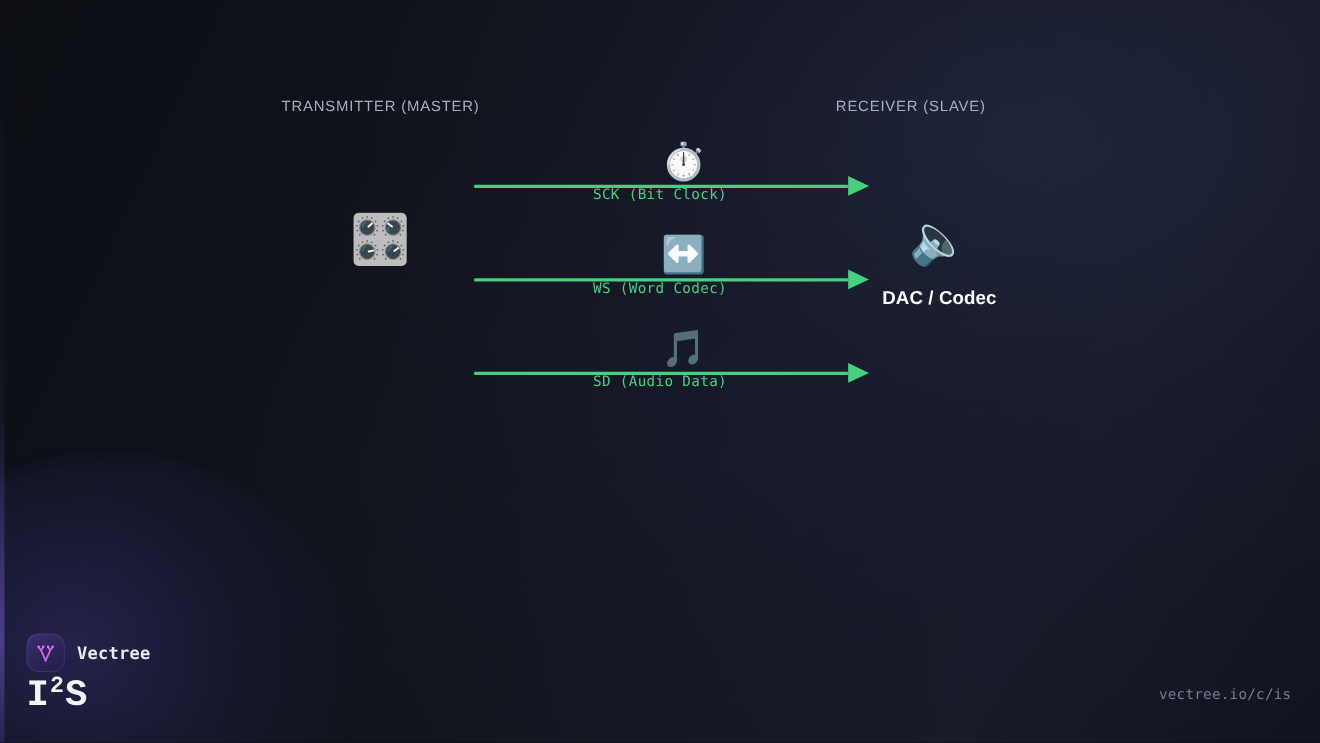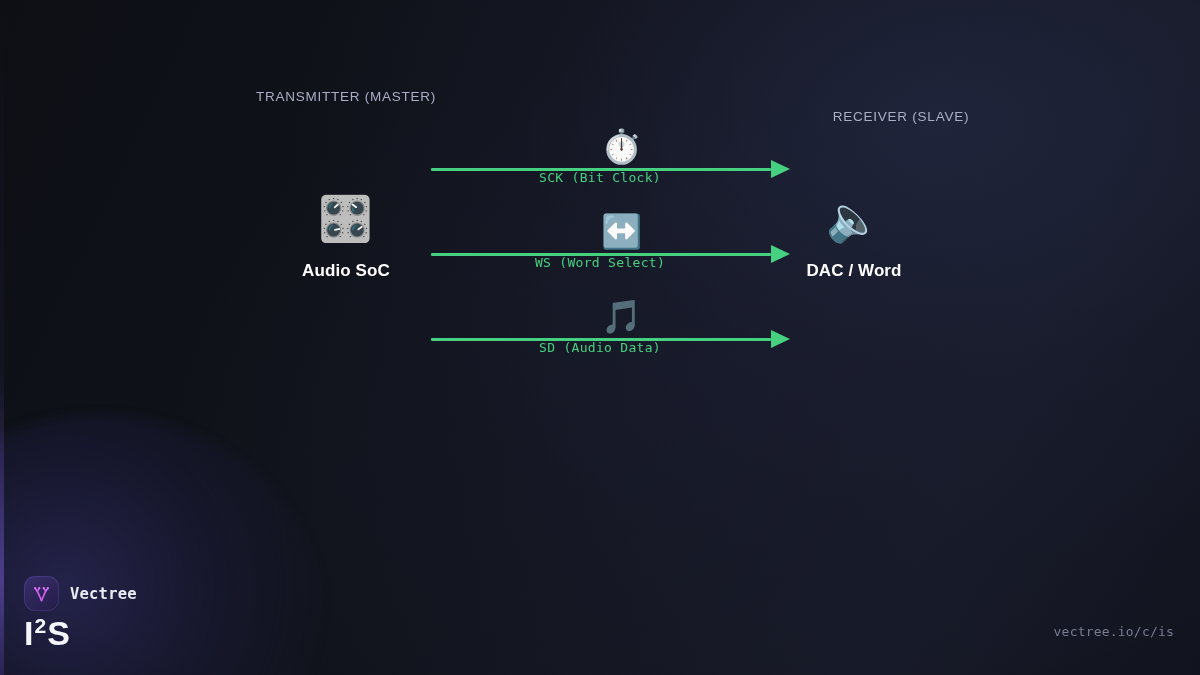--- a/index.html
+++ b/index.html
@@ -60,21 +60,21 @@
   .col-header {
     position: absolute;
     font-size: 13.5px;
     letter-spacing: 0.75px;
     color: #a8aec4;
     white-space: nowrap;
     text-align: center;
     transform: translateX(-50%);
   }
   #header-tx { left: 346px; top: 89px; }
-  #header-rx { left: 901px; top: 89px; margin-top: 20px; }
+  #header-rx { left: 828px; top: 89px; }
 
   
   .node {
     position: absolute;
     transform: translateX(-50%);
     text-align: center;
     width: 190px;
   }
   #node-tx { left: 346px; top: 186px; }
   #node-rx { left: 854px; top: 186px; }
@@ -173,21 +173,21 @@
     font-size: 15.5px;
     font-weight: bold;
     color: #e9ecf4;
     letter-spacing: 0.2px;
   }
 
   #title {
     position: absolute;
     left: 24px;
     top: 613px;
-    font-family: Liberation Sans, sans-serif;
+    font-family: Liberation Mono, monospace;
     font-size: 34px;
     font-weight: bold;
     color: #f4f6fb;
     letter-spacing: 1px;
     line-height: 40px;
   }
   #title sup {
     font-size: 0.62em;
     vertical-align: super;
     line-height: 0;
@@ -212,40 +212,39 @@
 <div id="edge-accent"></div>
 
 <div id="stage">
 
   <div class="col-header" id="header-tx">TRANSMITTER (MASTER)</div>
 
   <div class="col-header" id="header-rx">RECEIVER (SLAVE)</div>
 
   <div class="node" id="node-tx">
     <span class="node-icon">🎛️</span>
-    <div class="node-label">Audio SoC</div>
   </div>
 
   <div class="node" id="node-rx">
     <span class="node-icon">🔈</span>
-    <div class="node-label">DAC / Word</div>
+    <div class="node-label">DAC / Codec</div>
   </div>
 
   <div class="lane" id="lane-sck">
     <div class="lane-line"></div>
     <div class="lane-arrow"></div>
     <div class="lane-emoji">⏱️</div>
     <div class="lane-label">SCK (Bit Clock)</div>
   </div>
 
   <div class="lane" id="lane-ws">
     <div class="lane-line"></div>
     <div class="lane-arrow"></div>
     <div class="lane-emoji">↔️</div>
-    <div class="lane-label">WS (Word Select)</div>
+    <div class="lane-label">WS (Word Codec)</div>
   </div>
 
   <div class="lane" id="lane-sd">
     <div class="lane-line"></div>
     <div class="lane-arrow"></div>
     <div class="lane-emoji">🎵</div>
     <div class="lane-label">SD (Audio Data)</div>
   </div>
 
 </div>

